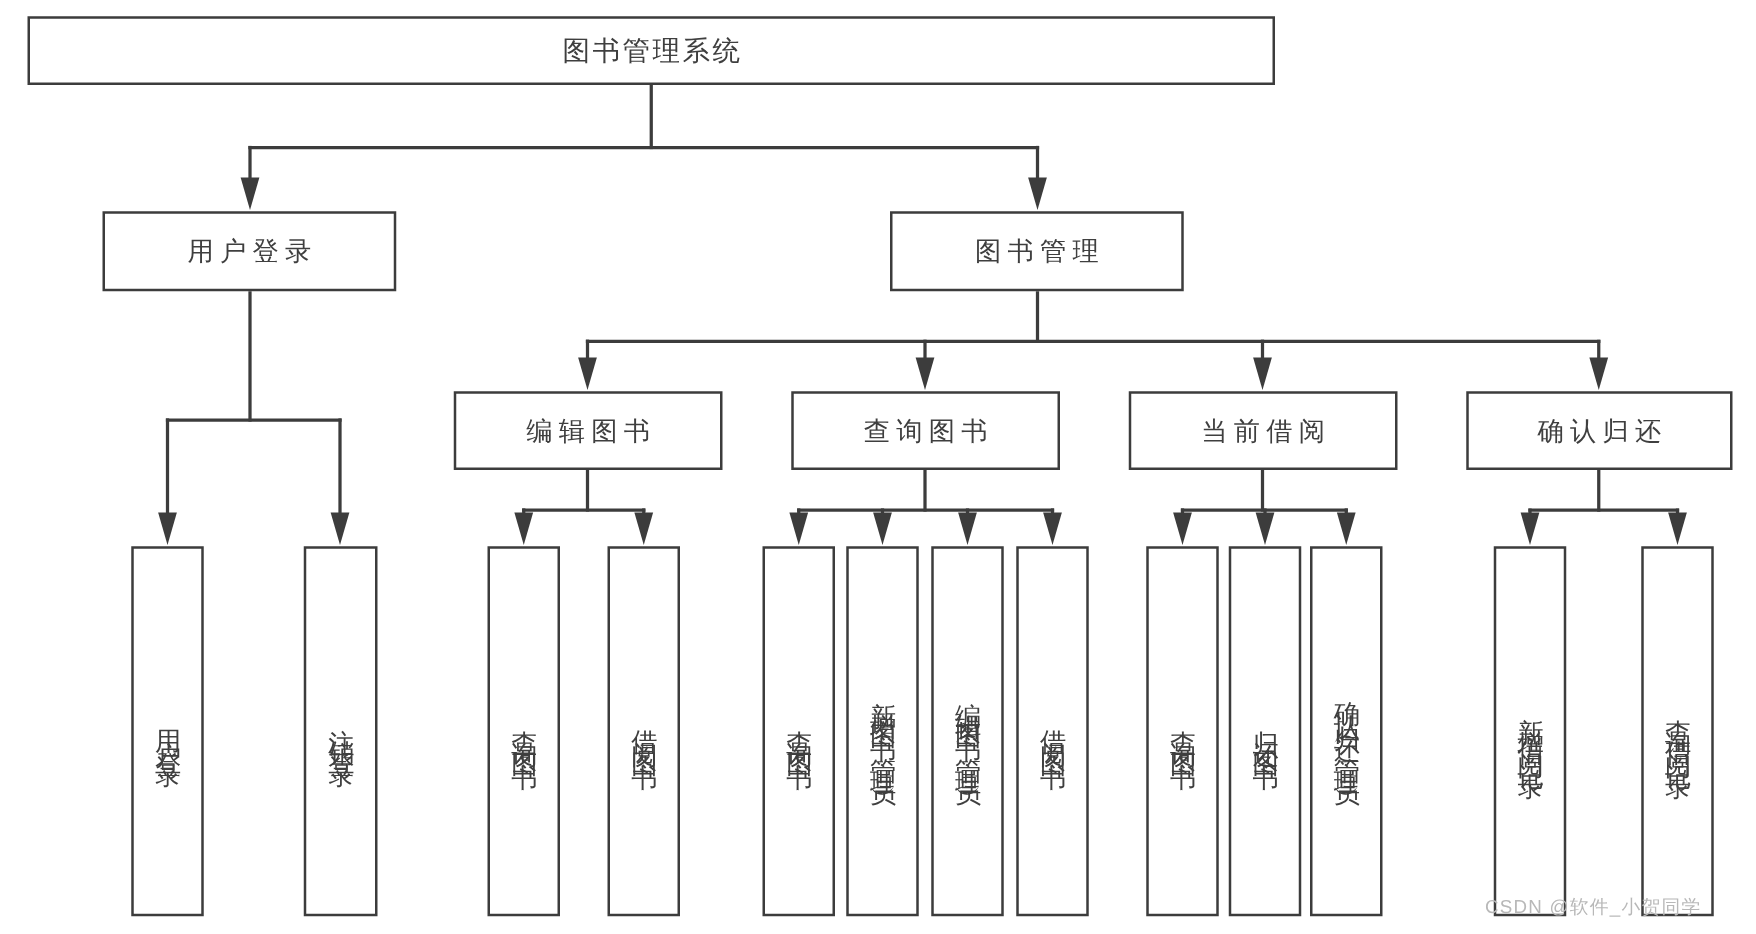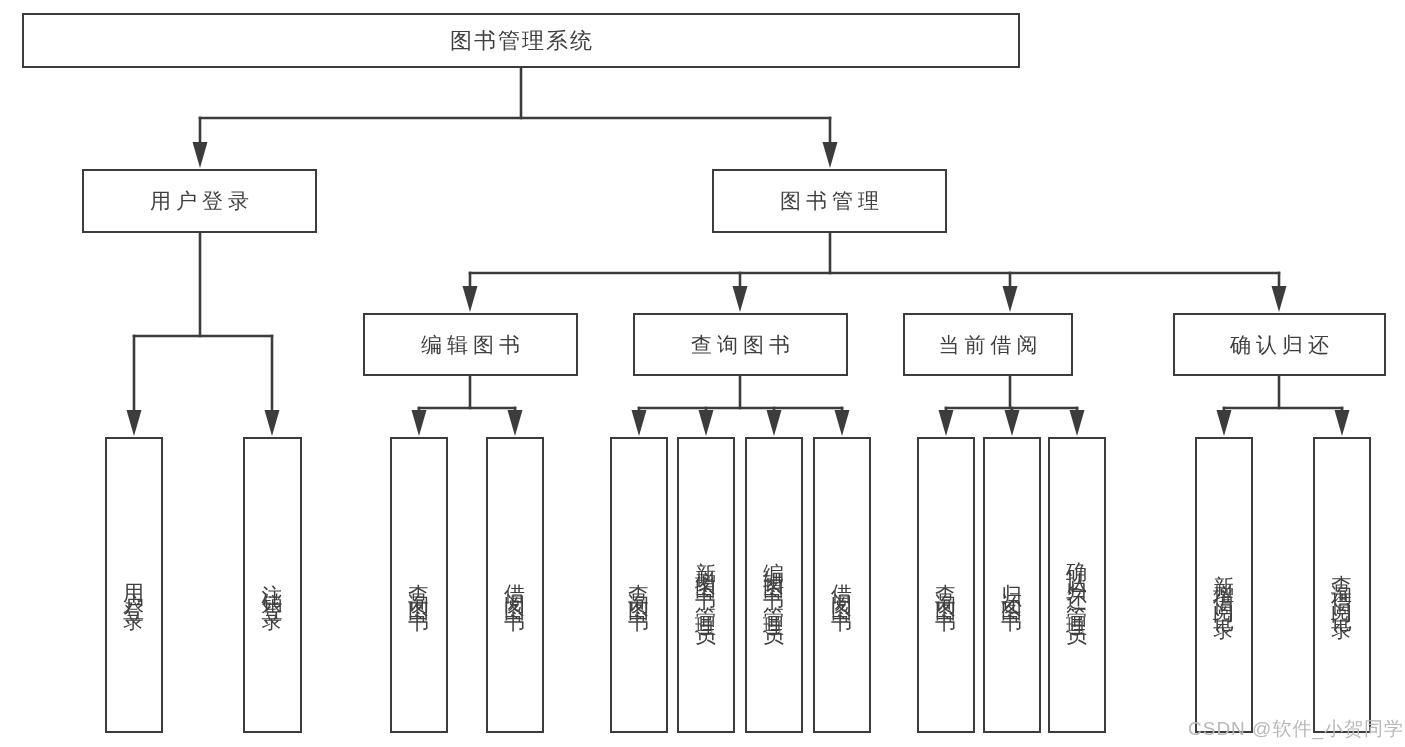--- a/index.html
+++ b/index.html
@@ -48,21 +48,21 @@
     text-orientation: mixed;
     font-size: 21px;
     letter-spacing: 9px;
     line-height: 1;
     white-space: nowrap;
   }
   #watermark {
     position: absolute;
     left: 1188px;
     top: 716px;
-    font-size: 19px;
+    font-size: 15px;
     color: #b8b8b8;
     letter-spacing: 1px;
     white-space: nowrap;
     z-index: 5;
   }
 </style>
 </head>
 <body>
 
 <div id="stage">
@@ -129,21 +129,21 @@
       </div>
       <div class="node h" style="left: 712px; top: 169px; width: 235px; height: 64px; border-color: rgb(60, 60, 60);">
         <span>图书管理</span>
       </div>
       <div class="node h" style="left: 363px; top: 313px; width: 215px; height: 63px; border-color: rgb(60, 60, 60);">
         <span>编辑图书</span>
       </div>
       <div class="node h" style="left: 633px; top: 313px; width: 215px; height: 63px; border-color: rgb(60, 60, 60);">
         <span>查询图书</span>
       </div>
-      <div class="node h" style="left: 903px; top: 313px; width: 170px; height: 63px; border-color: rgb(60, 60, 60);">
+      <div class="node h" style="left: 903px; top: 313px; width: 215px; height: 63px; border-color: rgb(60, 60, 60);">
         <span>当前借阅</span>
       </div>
       <div class="node h" style="left: 1173px; top: 313px; width: 213px; height: 63px; border-color: rgb(60, 60, 60);">
         <span>确认归还</span>
       </div>
       <div class="node v" style="left: 105px; top: 437px; width: 58px; height: 296px; border-color: rgb(60, 60, 60);">
         <span>用户登录</span>
       </div>
       <div class="node v" style="left: 243px; top: 437px; width: 59px; height: 296px; border-color: rgb(60, 60, 60);">
         <span>注销登录</span>

